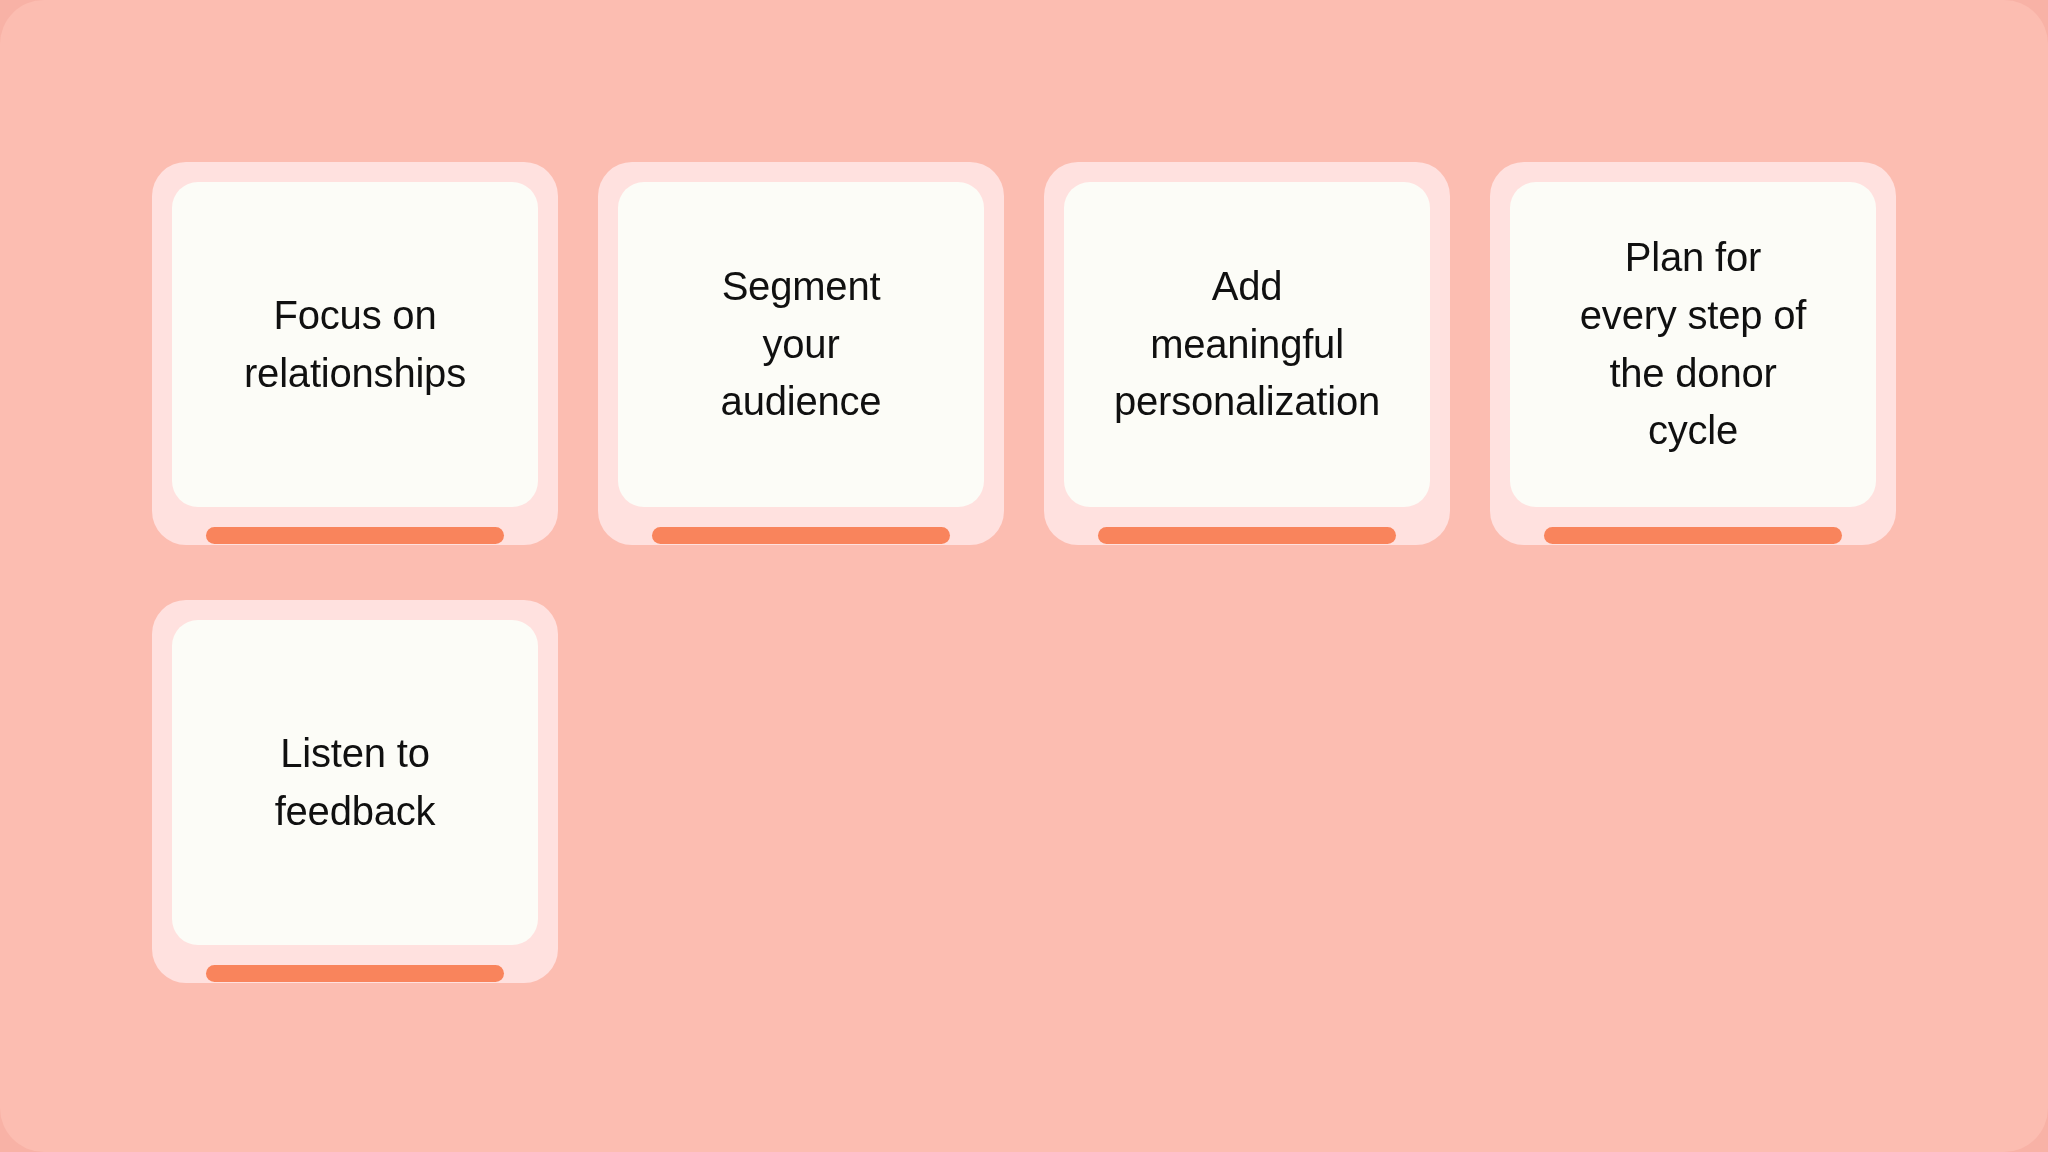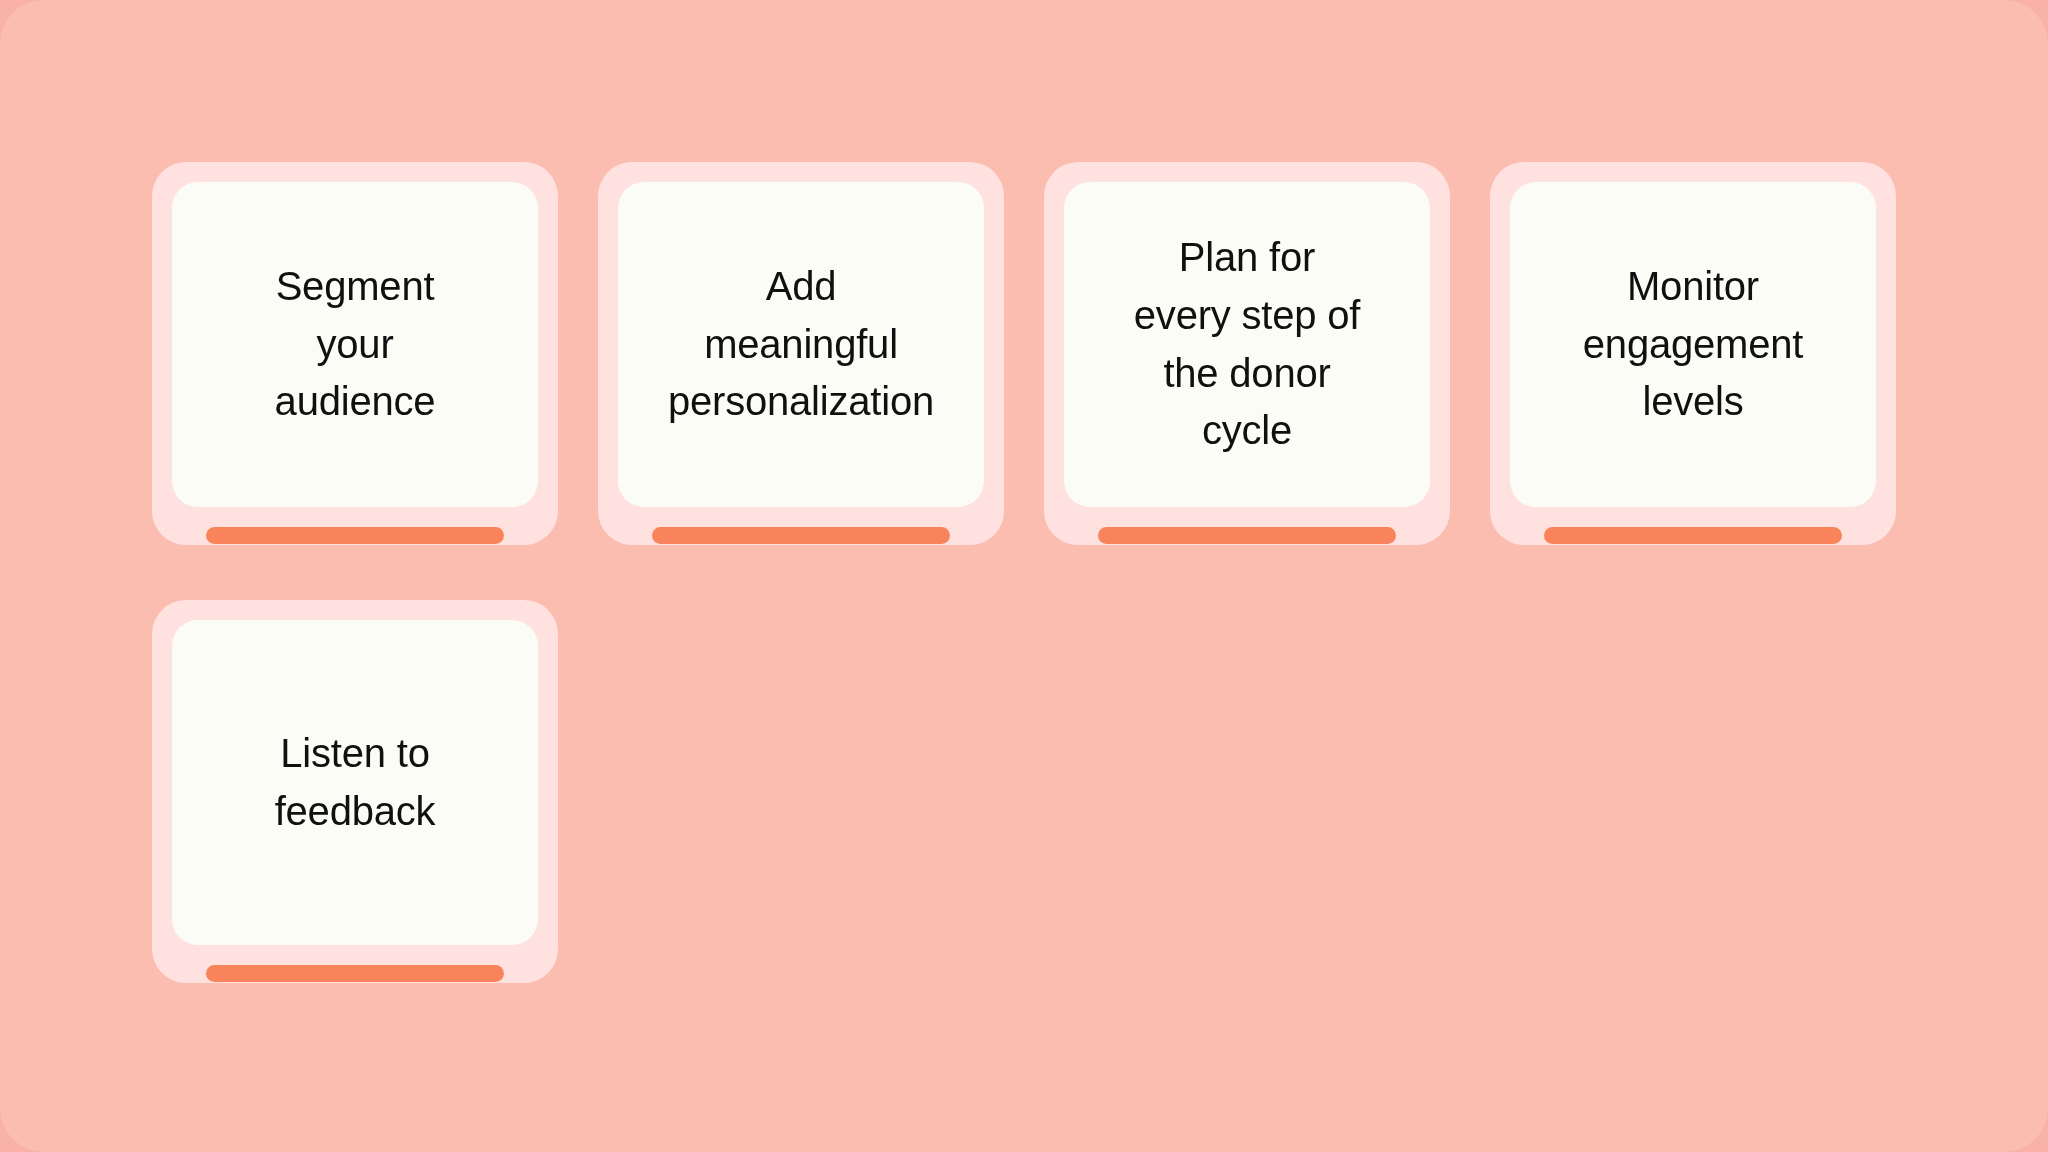--- a/index.html
+++ b/index.html
@@ -88,20 +88,29 @@
     border-radius: 9px;
   }
 </style>
 </head>
 <body>
 
 <div id="page-surface">
 
   <div id="card-grid">
 
+    <div class="tile">
+      <div class="tile-shell">
+        <div class="tile-face">
+          <div class="tile-label">Focus on
+relationships</div>
+        </div>
+      </div>
+      <div class="tile-accent"></div>
+    </div>
 
     <div class="tile">
       <div class="tile-shell">
         <div class="tile-face">
           <div class="tile-label">Segment
 your
 audience</div>
         </div>
       </div>
       <div class="tile-accent"></div>
@@ -124,30 +133,20 @@
           <div class="tile-label">Plan for
 every step of
 the donor
 cycle</div>
         </div>
       </div>
       <div class="tile-accent"></div>
     </div>
 
 
-    <div class="tile">
-      <div class="tile-shell">
-        <div class="tile-face">
-          <div class="tile-label">Monitor
-engagement
-levels</div>
-        </div>
-      </div>
-      <div class="tile-accent"></div>
-    </div>
 
     <div class="tile">
       <div class="tile-shell">
         <div class="tile-face">
           <div class="tile-label">Listen to
 feedback</div>
         </div>
       </div>
       <div class="tile-accent"></div>
     </div>

